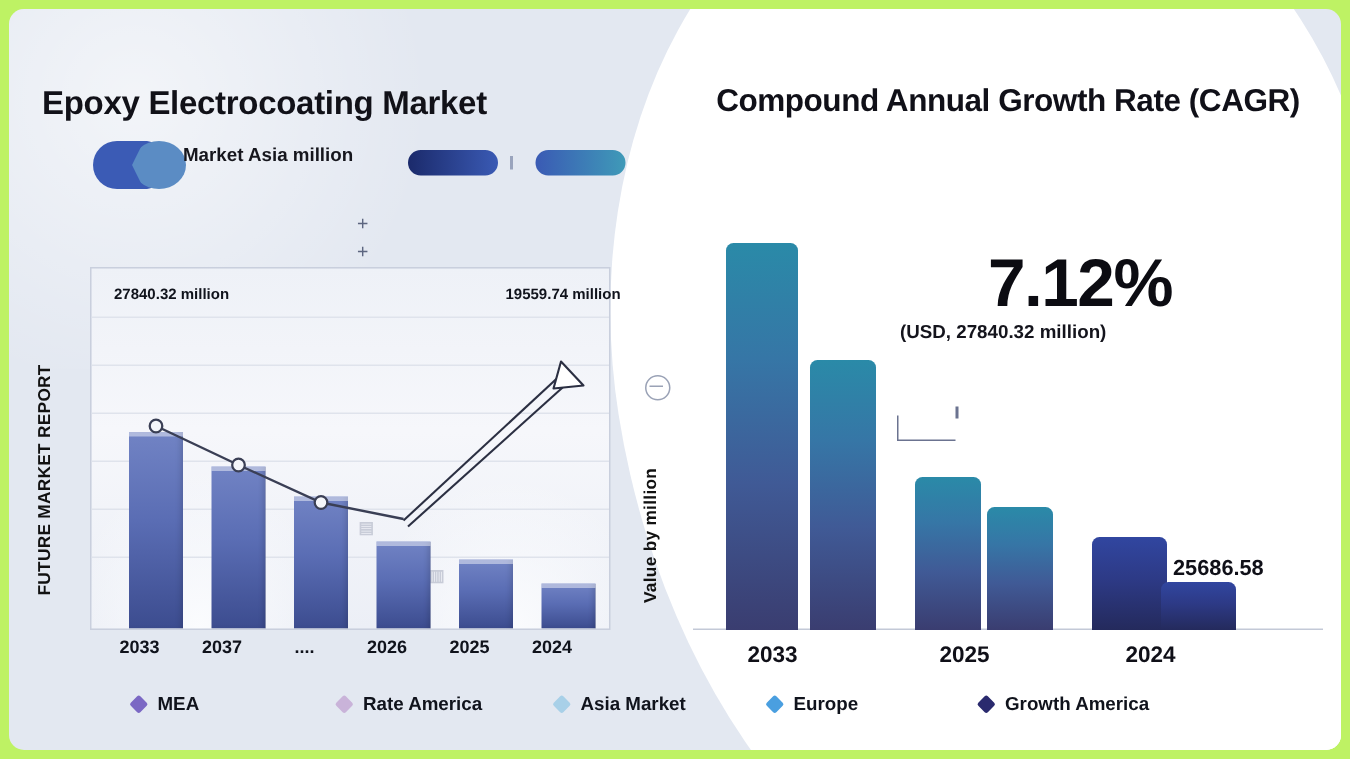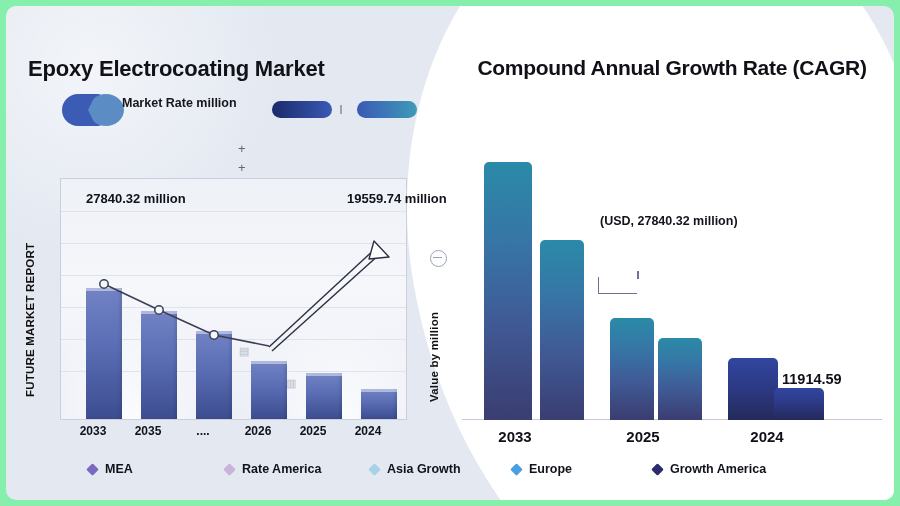--- a/index.html
+++ b/index.html
@@ -3,21 +3,21 @@
 <meta charset="utf-8">
 <style>
   html,body{margin:0;padding:0;}
   body{
     width:900px;height:506px;overflow:hidden;
     font-family:"Liberation Sans", sans-serif;
     background:#ffffff;
   }
   #root{
     position:relative;width:900px;height:506px;
-    background:#86efac;
+    background:#bef264;
     overflow:hidden;
   }
   
   .frame{
     position:absolute;left:6px;top:6px;width:888px;height:494px;
     background:#e3e8f1;border-radius:10px;overflow:hidden;
   }
   
   .swoosh{
     position:absolute;right:-40px;top:-120px;width:520px;height:760px;
@@ -102,23 +102,22 @@
   .bar{
     position:absolute;bottom:0;
     background:linear-gradient(180deg,#7183c4 0%,#5a6db4 45%,#3c4c8f 100%);
     box-shadow:inset -3px 0 4px -2px rgba(0,0,0,.18);
   }
   .bar .cap{
     position:absolute;left:0;top:0;width:100%;height:3px;
     background:rgba(255,255,255,.45);
   }
   .vlabel{
-    position:absolute;font-size:13px;font-weight:bold;color:#10131c;
+    position:absolute;font-size:10px;font-weight:bold;color:#10131c;
     white-space:nowrap;
-    margin-left:10px;
   }
   .xlabel{
     position:absolute;top:424px;font-size:12px;font-weight:bold;color:#10131c;
     text-align:center;white-space:nowrap;
   }
   .watermark{
     position:absolute;color:#c8ccd8;font-size:11px;font-weight:bold;
   }
   .circ-icon{
     position:absolute;left:430px;top:250px;width:15px;height:15px;
@@ -198,21 +197,21 @@
     <div class="swoosh"></div>
     <div class="swoosh2"></div>
   </div>
 
   <div class="title">Epoxy Electrocoating Market</div>
 
   <div class="logo-mark">
     <div class="l"></div>
     <div class="r"></div>
   </div>
-  <div class="logo-label">Market Rate million</div>
+  <div class="logo-label">Market Asia million</div>
 
   <div class="pill-group">
     <span class="pill a"></span>
     <span class="pill-sep"></span>
     <span class="pill b"></span>
   </div>
 
   <div class="plus p1">+</div>
   <div class="plus p2">+</div>
 
@@ -260,21 +259,21 @@
       <path d="M208,168 L316,68" fill="none" stroke="#2b2f42" stroke-width="1.4"></path>
       <path d="M211,172 L320,74" fill="none" stroke="#2b2f42" stroke-width="1.4"></path>
       <path d="M313,62 L328,78 L308,80 Z" fill="#ffffff" stroke="#2b2f42" stroke-width="1.4" stroke-linejoin="round"></path>
     </svg>
   </div>
 
   <div class="vlabel" style="left:76px;top:191px">27840.32 million</div>
   <div class="vlabel" style="left:337px;top:191px">19559.74 million</div>
 
   <div class="xlabel" style="left:68px;width:50px">2033</div>
-  <div class="xlabel" style="left:123px;width:50px">2035</div>
+  <div class="xlabel" style="left:123px;width:50px">2037</div>
   <div class="xlabel" style="left:178px;width:50px">....</div>
   <div class="xlabel" style="left:233px;width:50px">2026</div>
   <div class="xlabel" style="left:288px;width:50px">2025</div>
   <div class="xlabel" style="left:343px;width:50px">2024</div>
 
   <div class="cagr-title">Compound Annual Growth Rate (CAGR)</div>
 
   <div class="rchart">
     <div class="rbaseline"></div>
 
@@ -283,39 +282,40 @@
 
     <div class="rbar" style="left:148px;width:44px;height:102px;"></div>
     <div class="rbar" style="left:196px;width:44px;height:82px;"></div>
 
     <div class="rbar navy" style="left:266px;width:50px;height:62px;"></div>
     <div class="rbar navy" style="left:312px;width:50px;height:32px;"></div>
   </div>
 
   <div class="bracket"></div>
 
+  <div class="cagr-value">7.12%</div>
   <div class="cagr-usd">(USD, 27840.32 million)</div>
-  <div class="rvalue">11914.59</div>
+  <div class="rvalue">25686.58</div>
 
   <div class="rxlabel" style="left:460px;width:110px">2033</div>
   <div class="rxlabel" style="left:588px;width:110px">2025</div>
   <div class="rxlabel" style="left:712px;width:110px">2024</div>
 
   <div class="legend">
     <div class="lg-item" style="left:88px">
       <span class="lg-dot" style="background: rgb(123, 104, 196);"></span>
       <span>MEA</span>
     </div>
     <div class="lg-item" style="left:225px">
       <span class="lg-dot" style="background: rgb(201, 179, 217);"></span>
       <span>Rate America</span>
     </div>
     <div class="lg-item" style="left:370px">
       <span class="lg-dot" style="background: rgb(168, 208, 232);"></span>
-      <span>Asia Growth</span>
+      <span>Asia Market</span>
     </div>
     <div class="lg-item" style="left:512px">
       <span class="lg-dot" style="background: rgb(74, 159, 224);"></span>
       <span>Europe</span>
     </div>
     <div class="lg-item" style="left:653px">
       <span class="lg-dot" style="background: rgb(42, 42, 110);"></span>
       <span>Growth America</span>
     </div>
   </div>

